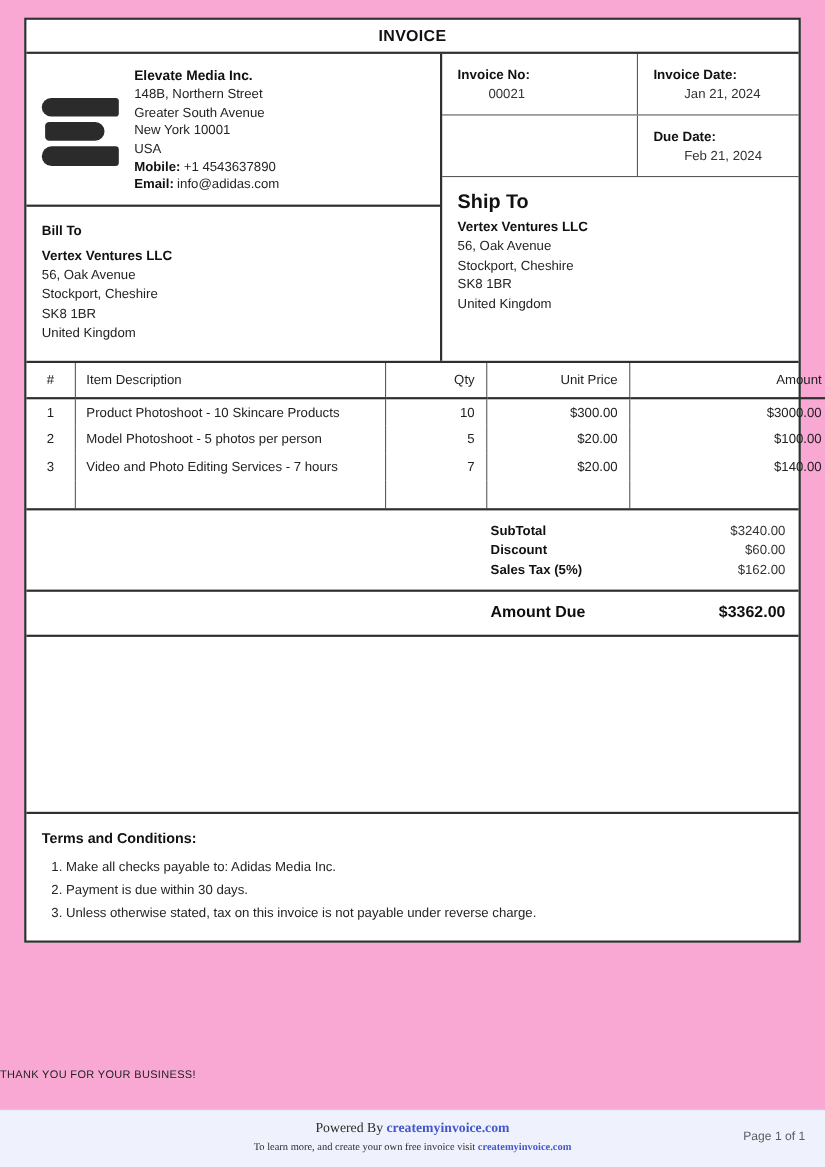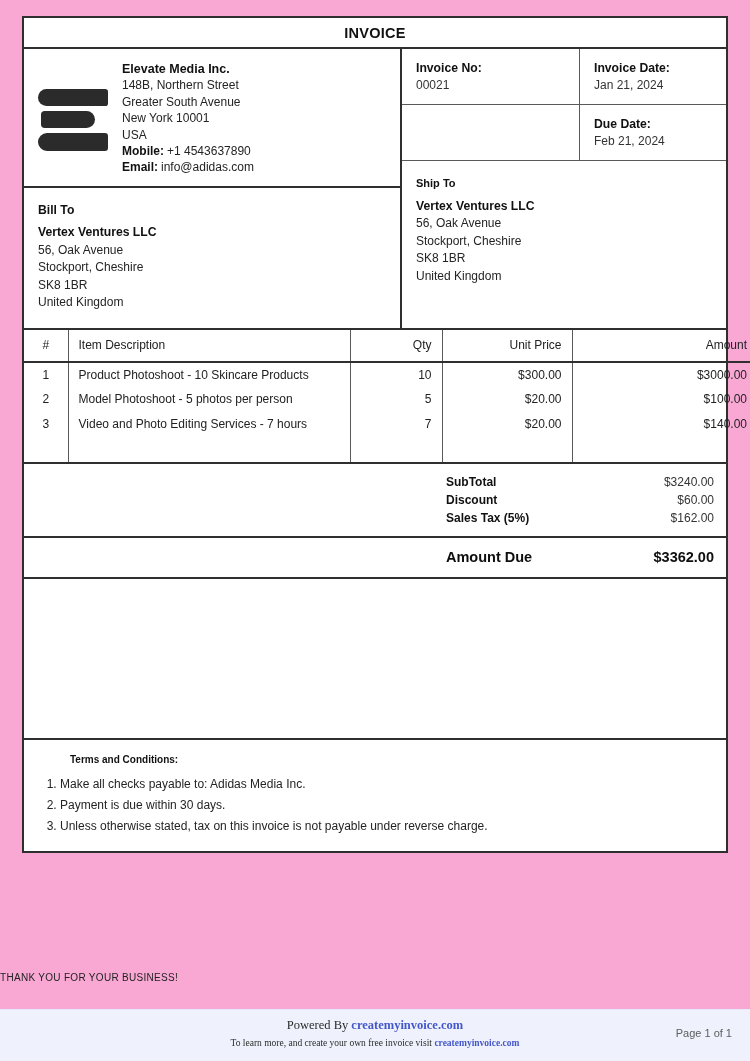--- a/index.html
+++ b/index.html
@@ -165,33 +165,34 @@
   .meta-cell.right {
     flex: 1;
   }
   .meta-cell .mk {
     font-weight: bold;
     font-size: 12.2px;
     color: #111;
   }
   .meta-cell .mv {
     color: #333;
+    margin-left: 28px;
   }
 
   .shipto-block {
     padding: 14px 0 10px 14px;
     flex: 1;
     box-sizing: border-box;
     font-size: 12px;
     line-height: 17.5px;
     color: #242424;
   }
   .shipto-block .lbl {
     font-weight: bold;
-    font-size: 11px;
+    font-size: 18px;
     color: #111;
     margin-bottom: 5px;
   }
   .shipto-block .company {
     font-weight: bold;
     font-size: 12.2px;
     color: #111;
   }
 
   
@@ -287,25 +288,24 @@
   .notes-area {
     height: 159px;
     border-bottom: 2px solid #2f2f2f;
   }
 
   
   .terms {
     padding: 14px 16px 14px 14px;
   }
   .terms .terms-title {
-    font-size: 10px;
+    font-size: 13px;
     font-weight: bold;
     color: #111;
     margin-bottom: 9px;
-    margin-left: 32px;
   }
   .terms ol {
     margin: 0;
     padding-left: 22px;
   }
   .terms li {
     font-size: 12px;
     line-height: 21px;
     color: #242424;
   }

